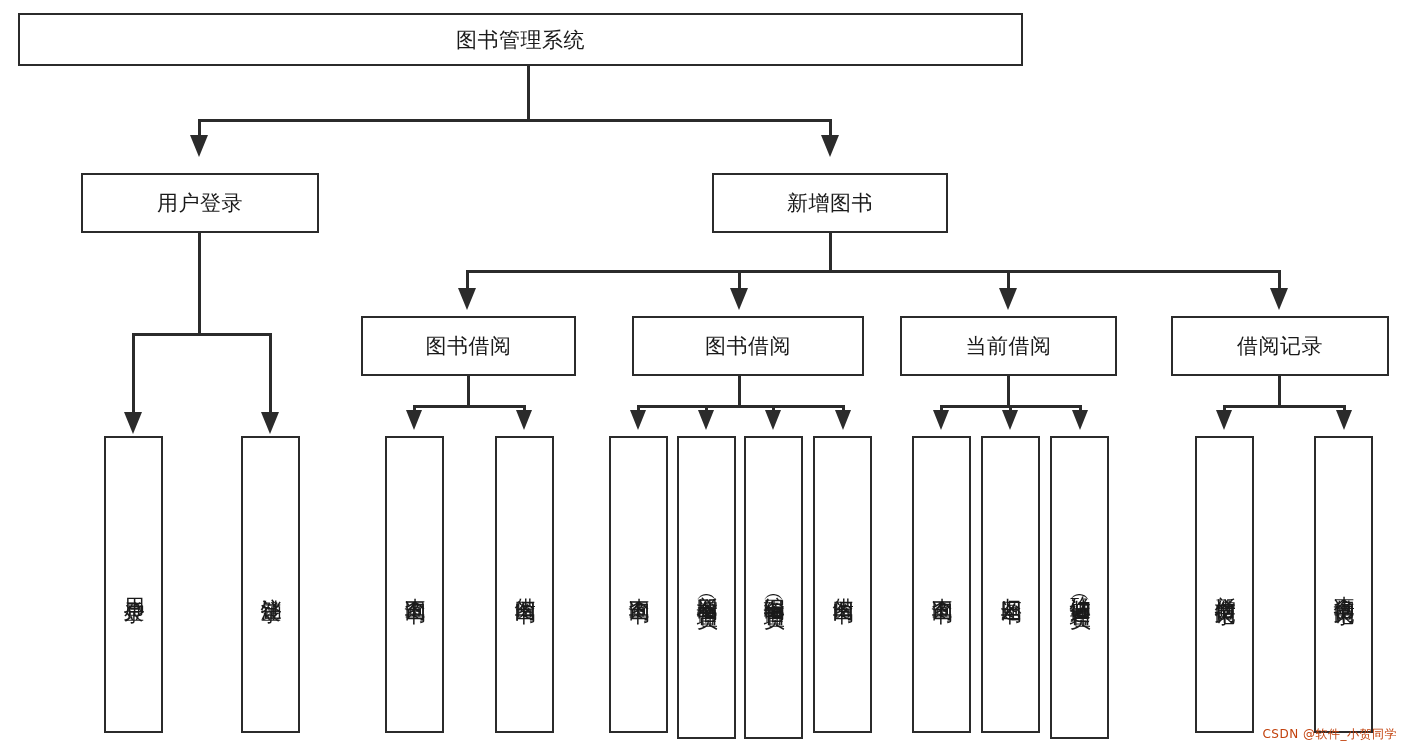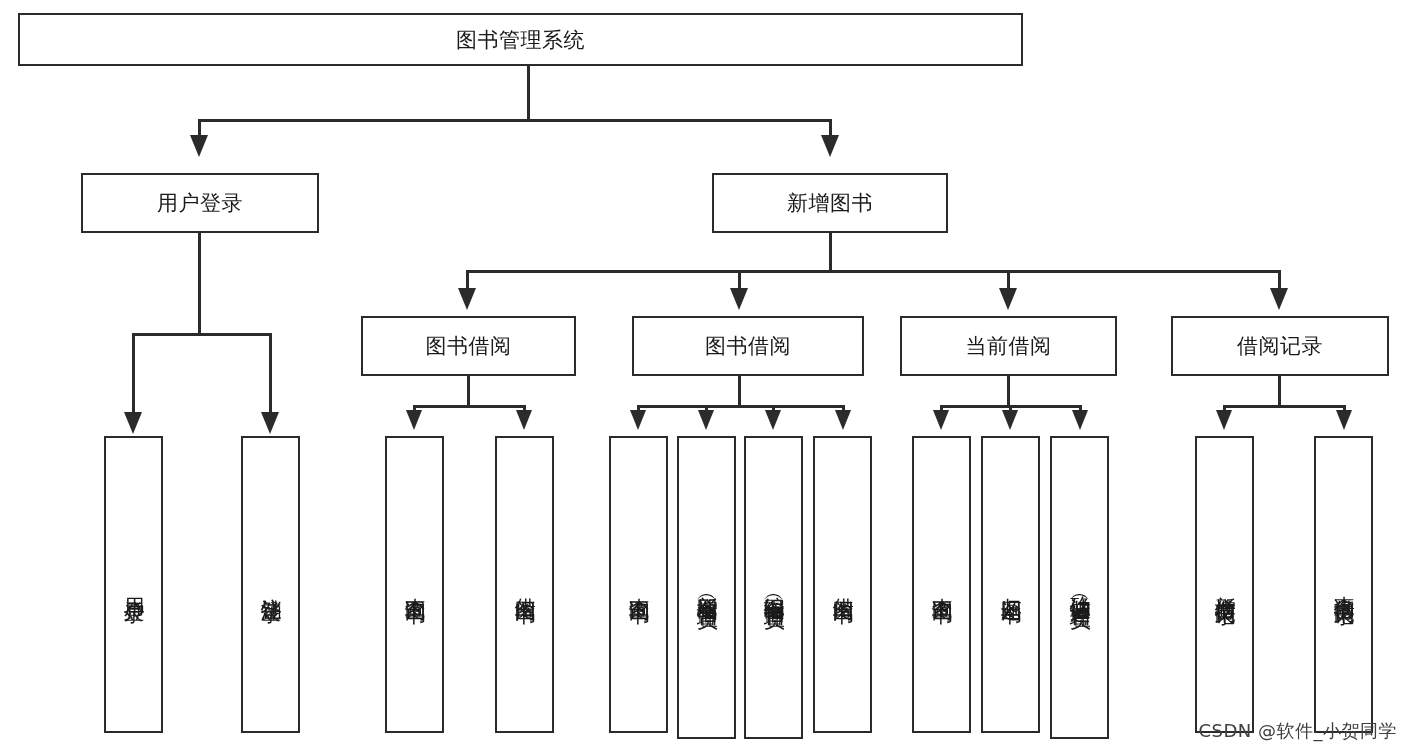--- a/index.html
+++ b/index.html
@@ -62,22 +62,22 @@
   }
   .arrow.small {
     border-left-width: 8px;
     border-right-width: 8px;
     border-top-width: 20px;
   }
   #watermark {
     position: absolute;
     right: 8px;
     bottom: 4px;
-    font-size: 18px;
-    color: #404040;
+    font-size: 12px;
+    color: #c2410c;
     font-family: "DejaVu Sans", "Liberation Sans", sans-serif;
     letter-spacing: 0.5px;
     white-space: nowrap;
     user-select: none;
   }
 </style>
 </head>
 <body>
 
 <div id="canvas">

